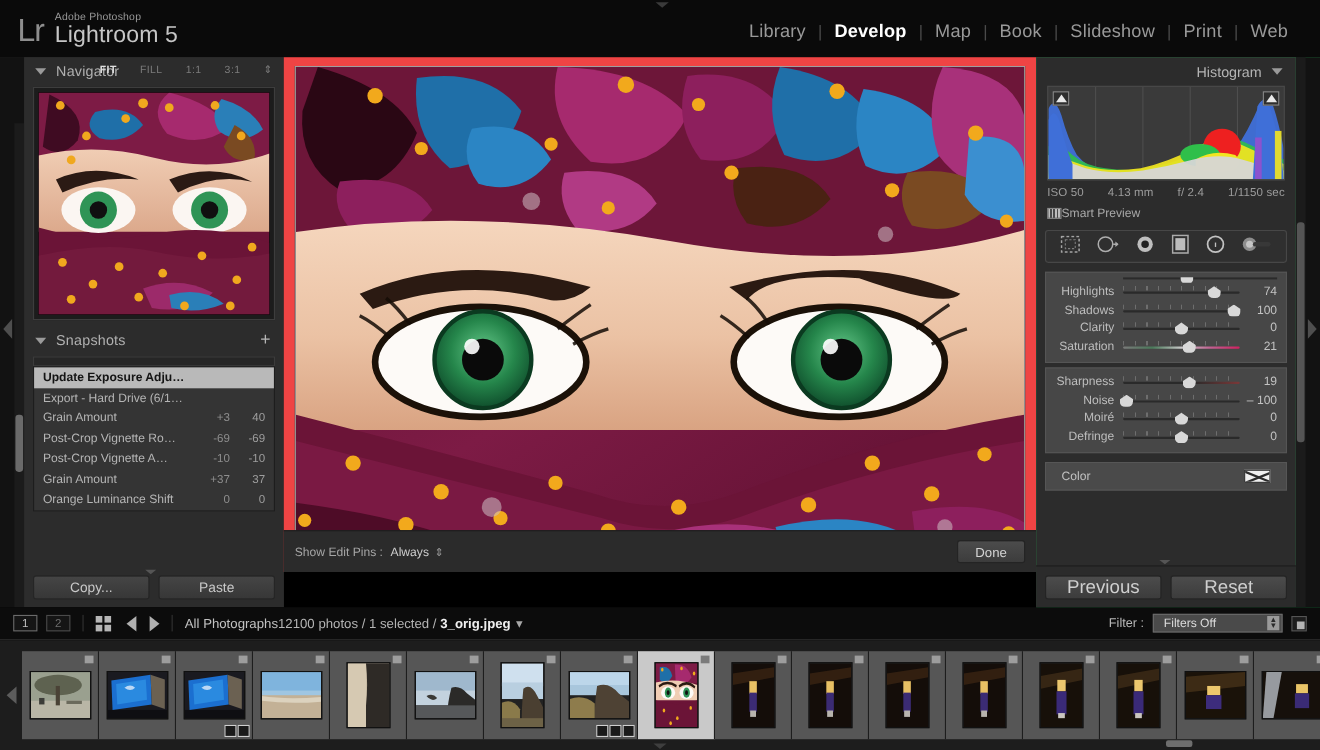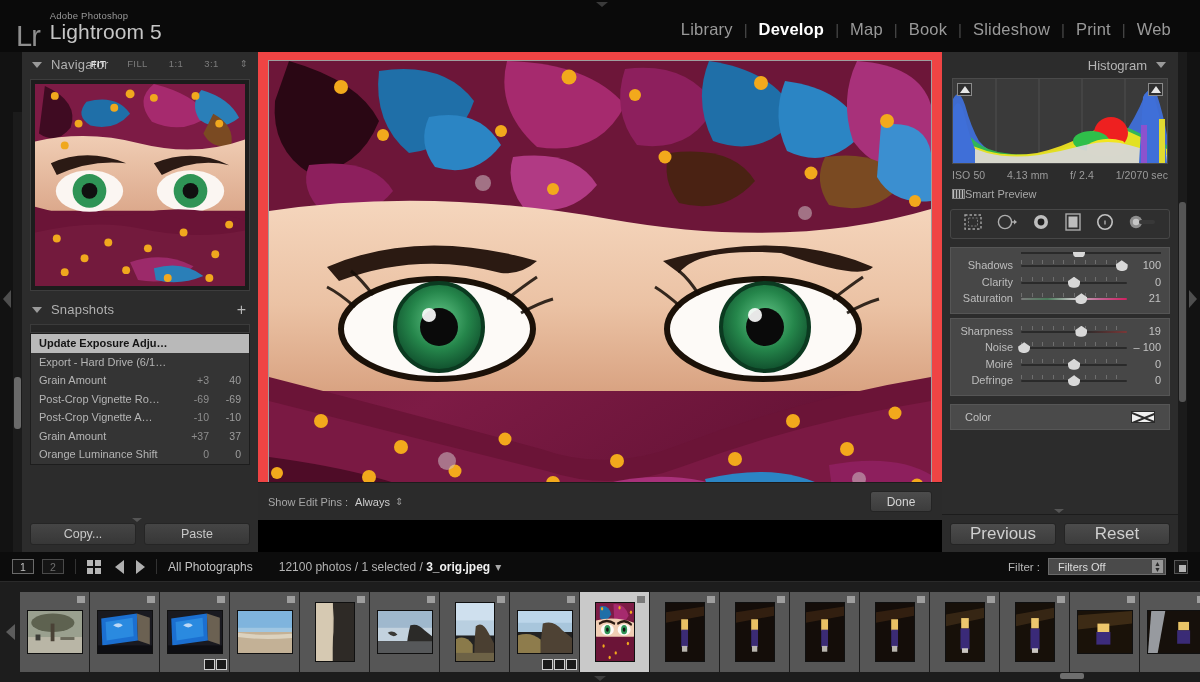--- a/index.html
+++ b/index.html
@@ -13,21 +13,21 @@
   .app { position: relative; width: 1200px; height: 682px; background: #000; }
 
   
   .topbar {
     position: absolute; left: 0; top: 0; width: 1200px; height: 52px;
     background: #0a0a0a;
   }
   .logo-wrap { position: absolute; left: 16px; top: 8px; display: flex; align-items: flex-start; }
   .logo-lr {
     font-size: 29px; color: #8e8e8e; font-weight: 300;
-    letter-spacing: -1px; line-height: 1; margin-top: 14px;
+    letter-spacing: -1px; line-height: 1; margin-top: 6px;
   }
   .logo-text { margin-left: 10px; margin-top: 2px; }
   .logo-sub { font-size: 9.5px; color: #9a9a9a; letter-spacing: .2px; line-height: 1.2; }
   .logo-main { font-size: 21px; color: #c6c6c6; font-weight: 300; line-height: 1.05; letter-spacing: .1px; }
 
   .modules { position: absolute; right: 18px; top: 20px; display: flex; align-items: center; }
   .module {
     font-size: 16.5px; color: #999; padding: 0 11px; cursor: pointer;
     font-weight: 400; letter-spacing: .2px;
   }
@@ -575,21 +575,21 @@
         </div>
         <div class="clip-ind" style="right:4px; top:4px;">
           <span class="clip-tri"></span>
         </div>
       </div>
 
       <div class="exif">
         <span>ISO 50</span>
         <span>4.13 mm</span>
         <span>f/ 2.4</span>
-        <span>1/2070 sec</span>
+        <span>1/1150 sec</span>
       </div>
 
       <div class="smartprev">
         <span class="sp-icon"></span>
         <span>Smart Preview</span>
       </div>
 
       <div class="toolstrip">
         <span class="ts-btn">
           <svg width="18" height="16" viewBox="0 0 18 16">
@@ -633,20 +633,29 @@
 
       <div class="sliderpanel">
         <div style="height:5px;overflow:hidden;position:relative;">
           <div style="position:absolute;left:70px;top:-7px;width:140px;height:12px;">
             <div style="position:absolute;left:0;top:7px;width:140px;height:2px;background:#2a2a2a;"></div>
             <div class="sknob" style="left:58px;top:2px;"></div>
           </div>
         </div>
         <div id="sliders1">
             <div class="srow">
+              <span class="slabel">Highlights</span>
+              <span class="strack">
+                <span class="sticks"></span>
+                <span class="sline"></span>
+                <span class="sknob" style="left: 78%;"></span>
+              </span>
+              <span class="sval">74</span>
+            </div>
+            <div class="srow">
               <span class="slabel">Shadows</span>
               <span class="strack">
                 <span class="sticks"></span>
                 <span class="sline"></span>
                 <span class="sknob" style="left: 95%;"></span>
               </span>
               <span class="sval">100</span>
             </div>
             <div class="srow">
               <span class="slabel">Clarity</span>
@@ -731,21 +740,21 @@
     <div class="grid-ic">
         <i></i>
         <i></i>
         <i></i>
         <i></i>
       </div>
     <div class="arrw l" style="margin-left:14px;"></div>
     <div class="arrw r" style="margin-left:12px;"></div>
     <div class="fs-sep"></div>
     <span class="fs-text">All Photographs</span>
-    <span class="fs-count" style="margin-left:26px;"><span>12100 photos / 1 selected / </span><span class="fs-file">3_orig.jpeg</span><span style="color:#a8a8a8;margin-left:5px;">▾</span></span>
+    <span class="fs-count" style=""><span>12100 photos / 1 selected / </span><span class="fs-file">3_orig.jpeg</span><span style="color:#a8a8a8;margin-left:5px;">▾</span></span>
     <div class="filter-wrap">
       <span class="filter-lbl">Filter :</span>
       <span class="filter-sel">
         <span>Filters Off</span>
         <span class="filter-stepper">
             <span>▲</span>
             <span>▼</span>
           </span>
       </span>
       <span class="filter-box"></span>

